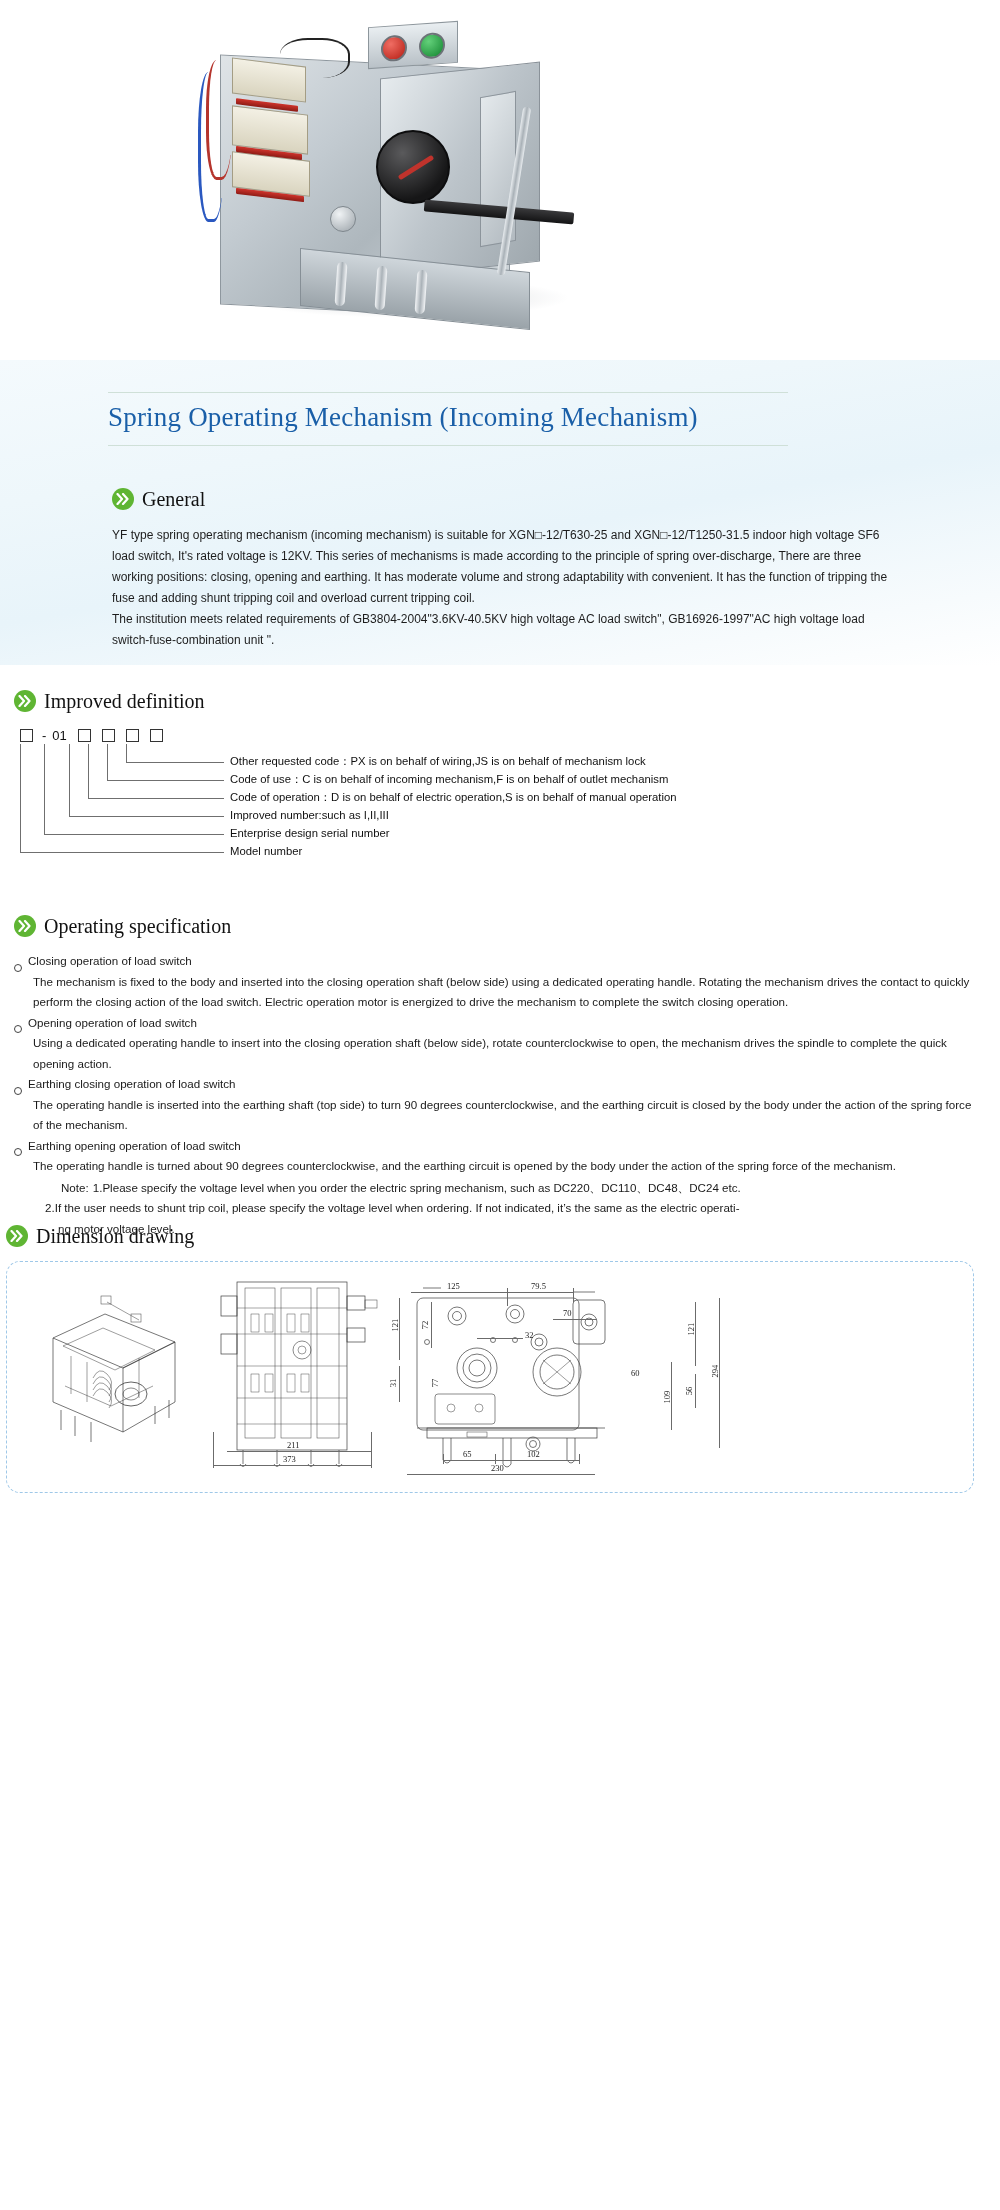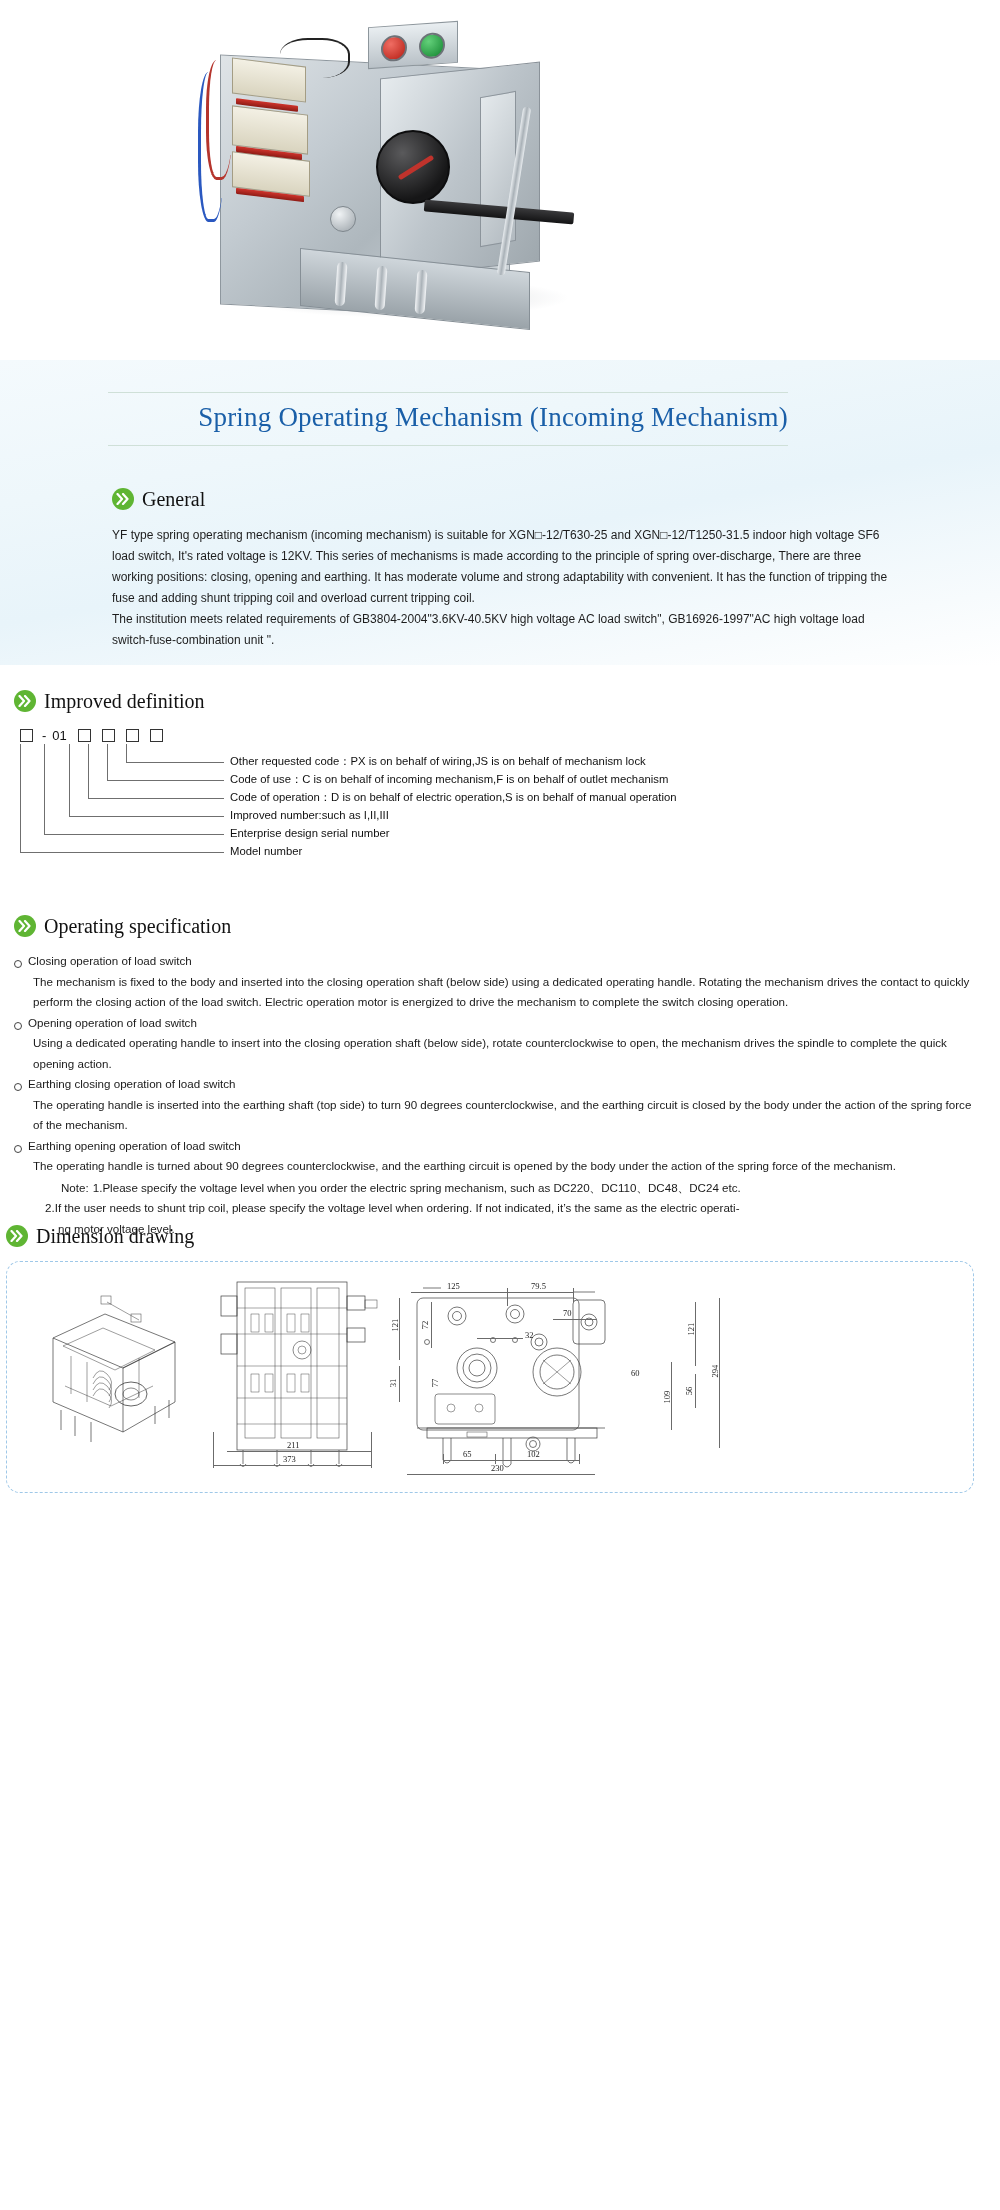--- a/index.html
+++ b/index.html
@@ -93,21 +93,21 @@
 
   
   .banner {
     position:relative; width:1000px; height:305px;
     background:linear-gradient(170deg,#f4fafd 0%, #eef7fb 30%, #e8f4fa 55%, #f7fbfd 85%, #ffffff 100%);
   }
   .title-wrap { position:absolute; left:108px; top:32px; width:680px; }
   .title-rule { height:1px; background:#cfe0d8; }
   .banner-title {
     font-family:"Liberation Serif", serif;
-    font-size:27px; color:#1a5fa8; text-align:right;
+    font-size:27px; color:#1a5fa8; text-align:left;
     padding:9px 0 12px; letter-spacing:.2px; white-space:nowrap;
   }
   .sec-general { position:absolute; left:112px; top:128px; width:790px; }
 
   
   .sec-head { display:flex; align-items:center; gap:8px; }
   .chev-badge {
     width:22px; height:22px; border-radius:50%; background:#5fb533;
     display:inline-flex; align-items:center; justify-content:center; flex:0 0 auto;
   }
@@ -133,21 +133,21 @@
   .leader-v { position:absolute; width:1px; background:#6f6f6f; }
   .leader-h { position:absolute; height:1px; background:#6f6f6f; }
   .leader-lbl {
     position:absolute; font-size:11.3px; color:#111; white-space:nowrap; line-height:11px;
   }
 
   
   .sec-opspec { position:absolute; left:14px; top:915px; width:970px; }
   .spec-list { margin-top:14px; }
   .spec-item { font-size:11.6px; line-height:20.5px; color:#1a1a1a; }
-  .spec-bullet { display:flex; align-items:center; gap:6px; }
+  .spec-bullet { display:flex; align-items:flex-end; gap:6px; }
   .bullet-o {
     width:8px; height:8px; border:1px solid #444; border-radius:50%;
     margin-top:6px; flex:0 0 auto;
   }
   .spec-body { padding-left:19px; }
   .note-block { font-size:11.6px; line-height:20.5px; margin-top:1px; }
   .note-line { display:flex; }
   .note-key { flex:0 0 auto;margin-left:47px; }
   .note-ind { padding-left:31px; }
   .note-ind2 { padding-left:44px; }

